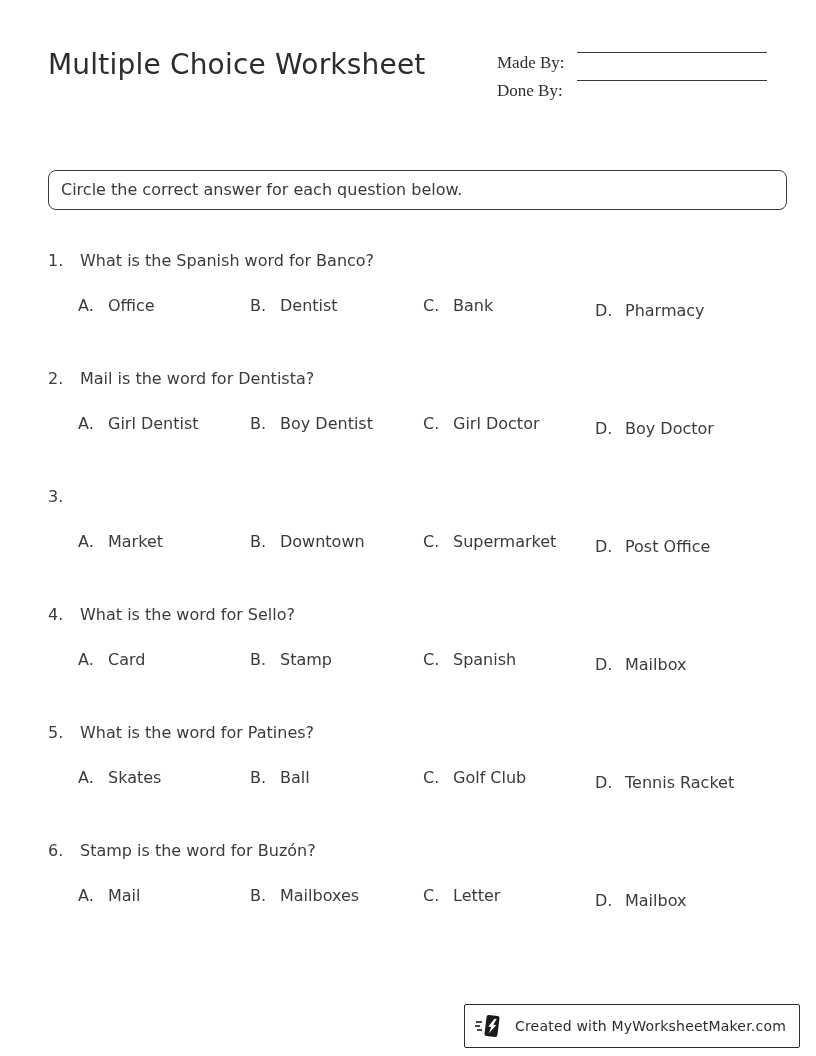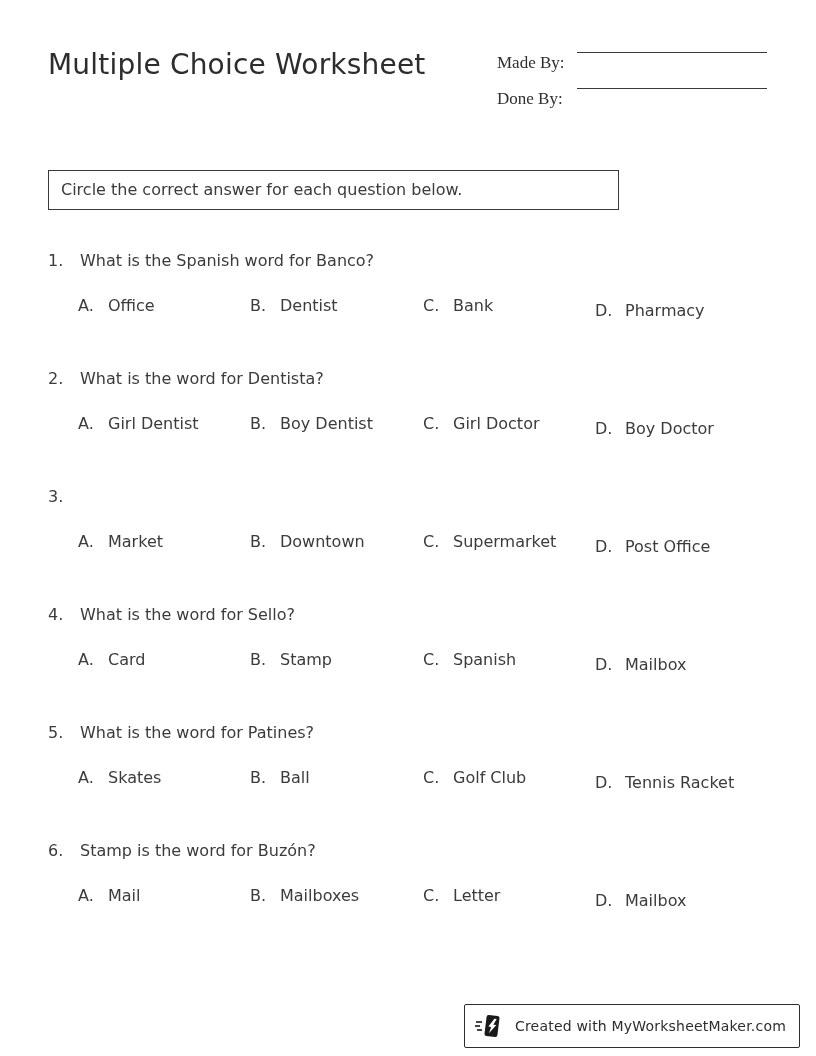--- a/index.html
+++ b/index.html
@@ -29,43 +29,43 @@
     position: absolute;
     left: 497px;
     top: 52px;
     width: 270px;
   }
   .byline-row {
     display: flex;
     align-items: flex-start;
     height: 26px;
   }
-  .byline-row + .byline-row { margin-top: 10px; }
+  .byline-row + .byline-row { margin-top: 2px; }
   .byline-label {
     width: 80px;
     font-family: "Liberation Serif", serif;
     font-size: 17px;
     color: #2f2f2f;
     line-height: 22px;
   }
   .byline-blank {
     flex: 1;
     height: 0;
     border-bottom: 1.6px solid #3a3a3a;
     margin-bottom: -3px;
   }
 
   
   .instruction-box {
     position: absolute;
     left: 48px;
     top: 170px;
-    width: 571px;
+    width: 739px;
     border: 1.6px solid #3a3a3a;
-    border-radius: 0;
+    border-radius: 8px;
     padding: 9px 12px 10px 12px;
     font-size: 16px;
     color: #3b3b3b;
   }
 
   
   .questions {
     position: absolute;
     left: 48px;
     top: 250px;
@@ -159,21 +159,21 @@
         <div class="option opt-d">
           <span class="opt-letter">D.</span>
           <span class="opt-text">Pharmacy</span>
         </div>
       </div>
     </div>
 
     <div class="question">
       <div class="q-row">
         <span class="q-num">2.</span>
-        <span class="q-text">What is the word for Dentista?</span>
+        <span class="q-text">Mail is the word for Dentista?</span>
       </div>
       <div class="q-options">
         <div class="option">
           <span class="opt-letter">A.</span>
           <span class="opt-text">Girl Dentist</span>
         </div>
         <div class="option">
           <span class="opt-letter">B.</span>
           <span class="opt-text">Boy Dentist</span>
         </div>

